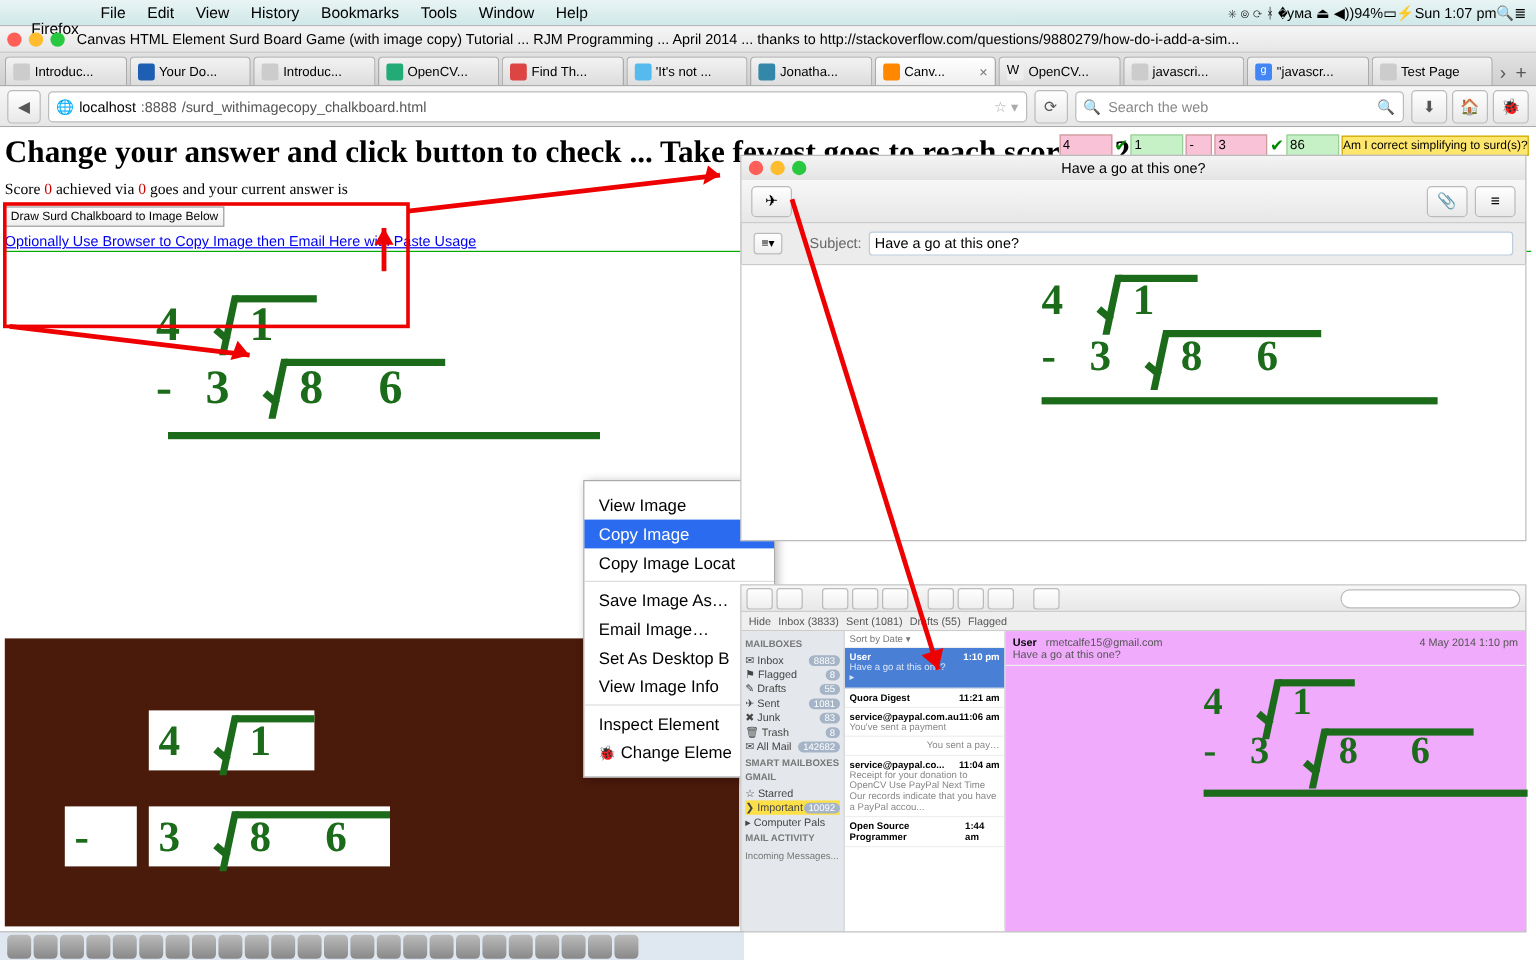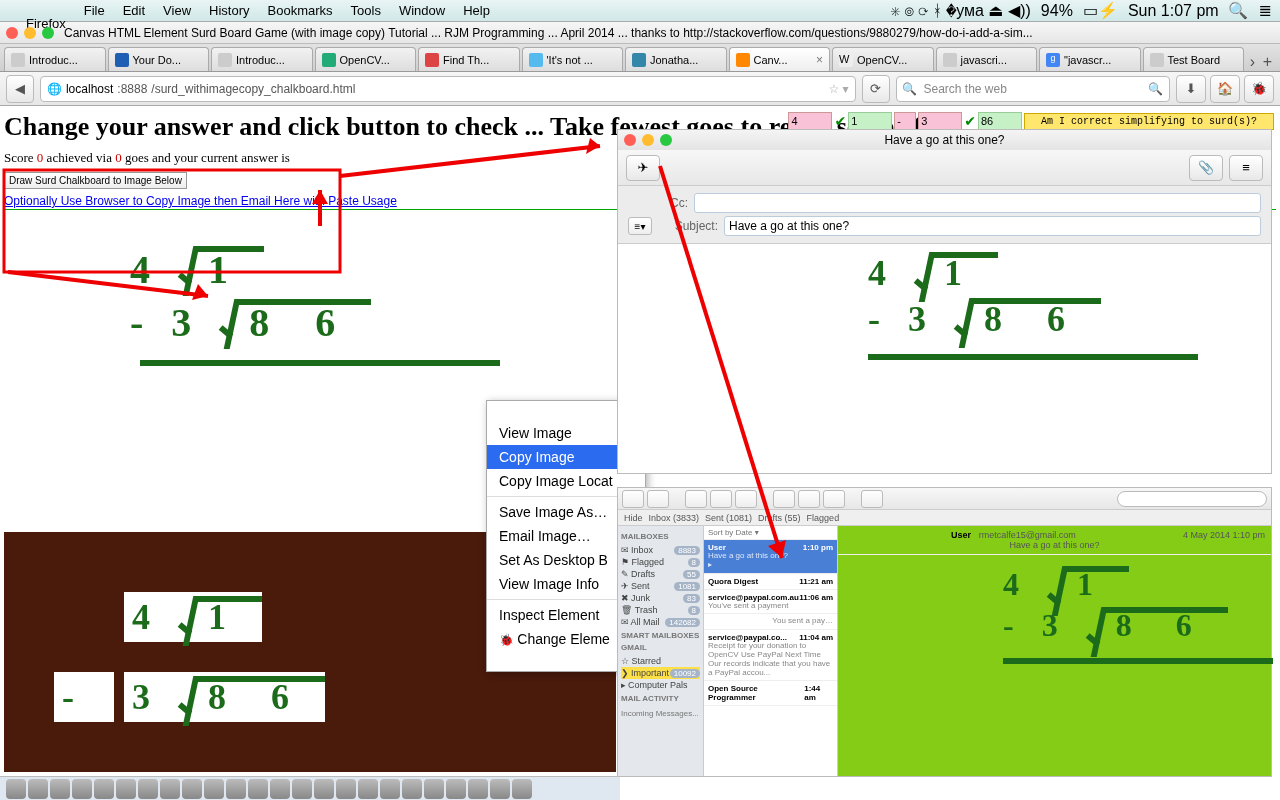--- a/index.html
+++ b/index.html
@@ -2,21 +2,21 @@
 <html><head>
 <meta charset="utf-8">
 <style>
   * { box-sizing: border-box; margin: 0; padding: 0; }
   body { font-family: "Lucida Grande", Arial, sans-serif; width: 1280px; height: 800px; overflow: hidden; background: #fff; font-size: 13px; }
 
   
   .menubar { height: 22px; background: linear-gradient(#e9f4f4,#d0e8e8); display:flex; align-items:center; padding:0 8px; font-size:13px; gap:18px; border-bottom:1px solid #aaa;}
   .menubar .apple { font-size:15px;}
   .menubar .app { font-weight:normal;margin-top:25px;}
-  .menubar .right { margin-left:auto; display:flex; align-items:center; gap:10px; font-size:16px;}
+  .menubar .right { margin-left:auto; display:flex; align-items:center; font-size:12px;}
 
   
   .ff-titlebar { height:22px; background:linear-gradient(#f6f6f6,#e6e6e6); display:flex; align-items:center; padding:0 6px; font-size:12px; border-bottom:1px solid #bbb;}
   .traffic { display:flex; gap:6px; margin-right:10px;}
   .traffic span { width:12px; height:12px; border-radius:50%; display:block;}
   .tl-red{background:#ff5f57;} .tl-yel{background:#febc2e;} .tl-grn{background:#28c840;}
   .ff-titlebar .title { white-space:nowrap; overflow:hidden; text-overflow:ellipsis;}
 
   .ff-tabs { height:28px; background:linear-gradient(#e2e2e2,#cfcfcf); display:flex; align-items:flex-end; padding:0 4px; border-bottom:1px solid #999;}
   .ff-tab { flex:1; max-width:105px; height:24px; background:linear-gradient(#f2f2f2,#ddd); border:1px solid #aaa; border-bottom:none; border-radius:4px 4px 0 0; margin-right:2px; display:flex; align-items:center; padding:0 6px; font-size:11px; gap:4px; overflow:hidden;}
@@ -38,21 +38,21 @@
   .page { position:relative; height: calc(800px - 22px - 22px - 28px - 34px); background:#fff; overflow:hidden;}
   .page h1 { font-family:"Times New Roman",serif; font-weight:bold; font-size:26px; padding:6px 4px;}
   .score-line { font-family:"Times New Roman",serif; font-size:13px; padding:2px 4px;}
   .score-line .zero{color:#c00;}
 
   .top-inputs { position:absolute; top:6px; right:6px; display:flex; align-items:center; gap:2px;}
   .top-inputs input { height:18px; font-size:11px; padding:0 2px;}
   .in-pink { background:#f9c2d6; border:1px solid #c99; width:44px;}
   .in-green{ background:#c6f0c6; border:1px solid #9c9; width:44px;}
   .tick{color:#080; font-size:14px;}
-  .check-btn{ background:#ffe66d; border:1px solid #cca800; font-size:10px; padding:2px 16px;font-family:Liberation Mono, monospace;}
+  .check-btn{ background:#ffe66d; border:1px solid #cca800; font-size:10px; padding:2px 0;}
 
   .draw-btn { font-size:10px; margin:4px; padding:2px 4px; border:1px solid #999; background:linear-gradient(#fff,#eee);}
   .email-link { font-size:12px; color:#00e; text-decoration:underline; margin-left:4px;}
   .hr-green { border:0; border-top:1px solid #0a0; margin:1px 4px;}
 
   
   .surd-box { position:relative; font-family:"Comic Sans MS","Chalkboard",cursive; color:#1b6b1b; font-weight:bold;}
   .surd-row { display:flex; align-items:center; gap:10px; font-size:34px; letter-spacing:18px;}
   .radical { position:relative; display:inline-block;}
   .radical .bar { position:absolute; top:0; left:18px; right:-8px; height:6px; background:#1b6b1b;}
@@ -66,21 +66,21 @@
   .main-surd { position:absolute; left:130px; top:140px;}
   .main-surd .surd-row{font-size:40px;}
   .main-surd .underline{width:360px; margin-left:10px;}
 
   
   .brown-panel{ position:absolute; left:4px; top:426px; width:612px; height:240px; background:#4a1a0b; }
   .brown-panel .card{ position:absolute; background:#fff; padding:4px 8px; }
   .brown-panel .surd-row{font-size:36px; color:#1b6b1b;}
 
   
-  .ctx-menu { position:absolute; left:486px; top:294px; width:160px; background:#fff; border:1px solid #aaa; box-shadow:2px 2px 8px rgba(0,0,0,.3); padding:20px 0; font-size:14px;}
+  .ctx-menu { position:absolute; left:486px; top:294px; width:160px; background:#fff; border:1px solid #aaa; box-shadow:2px 2px 8px rgba(0,0,0,.3); padding:8px 0; font-size:14px;}
   .ctx-menu div{ padding:4px 12px; white-space:nowrap;}
   .ctx-menu .sep{ border-top:1px solid #ddd; margin:3px 0; padding:0;}
   .ctx-menu .hi{ background:#2a6bf0; color:#fff;}
   .ctx-menu .bug::before{content:"🐞 "; font-size:12px;}
 
   
   .mail-compose{ position:absolute; left:617px; top:23px; width:655px; background:#ececec; border:1px solid #bbb;}
   .mc-title{ height:20px; display:flex; align-items:center; padding:0 6px; background:linear-gradient(#f4f4f4,#e4e4e4); font-size:12px;}
   .mc-title .traffic{margin-right:auto;}
   .mc-title .t{position:absolute; left:0; right:0; text-align:center; pointer-events:none;}
@@ -112,21 +112,21 @@
   .gm-side .hd{font-weight:bold;font-size:8px;color:#777;margin:3px 0;}
   .gm-side .row{display:flex;justify-content:space-between;align-items:center;padding:1px 0;}
   .gm-side .badge{background:#a5b4c6;color:#fff;border-radius:7px;padding:0 4px;font-size:8px;}
   .gm-list{width:134px;background:#fff;border-right:1px solid #ccc;overflow:hidden;}
   .gm-list .sort{font-size:8px;color:#777;padding:2px 4px;border-bottom:1px solid #eee;}
   .gm-msg{padding:3px 4px;border-bottom:1px solid #eee;font-size:8px;}
   .gm-msg.sel{background:#4a7fd6;color:#fff;}
   .gm-msg .from{display:flex;justify-content:space-between;font-weight:bold;}
   .gm-msg .prev{color:#888;font-size:8px;line-height:1.1;}
   .gm-msg.sel .prev{color:#dbe6f7;}
-  .gm-pane{flex:1;background:#84cc16;position:relative;text-align:center;}
+  .gm-pane{flex:1;background:#f0abfc;position:relative;}
   .gm-pane .hdr{padding:4px 6px;border-bottom:1px solid #eee;font-size:9px;color:#555;}
   .gm-pane .hdr b{color:#000;}
   .gm-surd{position:absolute;left:165px;top:40px;}
   .gm-surd .surd-row{font-size:32px;}
   .gm-surd .underline{width:270px;}
 
   
   .anno{position:absolute;pointer-events:none;}
   .anno line, .anno path{stroke:#e00;stroke-width:4;fill:none;}
   .anno polygon{fill:#e00;}
@@ -209,21 +209,21 @@
   <div class="ff-tab">
       <span class="fav"></span>
       <span>javascri...</span>
     </div>
   <div class="ff-tab">
       <span class="fav" style="background:#4285f4;color:#fff;font-size:9px;text-align:center">g</span>
       <span>"javascr...</span>
     </div>
   <div class="ff-tab">
       <span class="fav"></span>
-      <span>Test Board</span>
+      <span>Test Page</span>
     </div>
   <div class="tab-end">
       <span>›</span>
       <span>+</span>
     </div>
 </div>
 
 <div class="ff-toolbar">
   <div class="nav-btn">◀</div>
   <div class="url-bar">
@@ -330,24 +330,20 @@
     </div>
     <div class="mc-toolbar">
       <div class="mc-btn">✈</div>
       <div class="mc-right">
         <div class="mc-btn">📎</div>
         <div class="mc-btn">≡</div>
       </div>
     </div>
     <div class="mc-fields">
       <div class="mc-row">
-          <label>Cc:</label>
-          <input style="">
-        </div>
-      <div class="mc-row">
           <span class="mc-expand">≡▾</span>
           <label>Subject:</label>
           <input value="Have a go at this one?" style="">
         </div>
     </div>
     <div class="mc-body">
       <div class="mc-surd surd-box">
         <div class="surd-row">
             <span>4</span>
             <span class="radical"><span class="hook"></span><span class="bar"></span><span class="inside">1</span></span>

